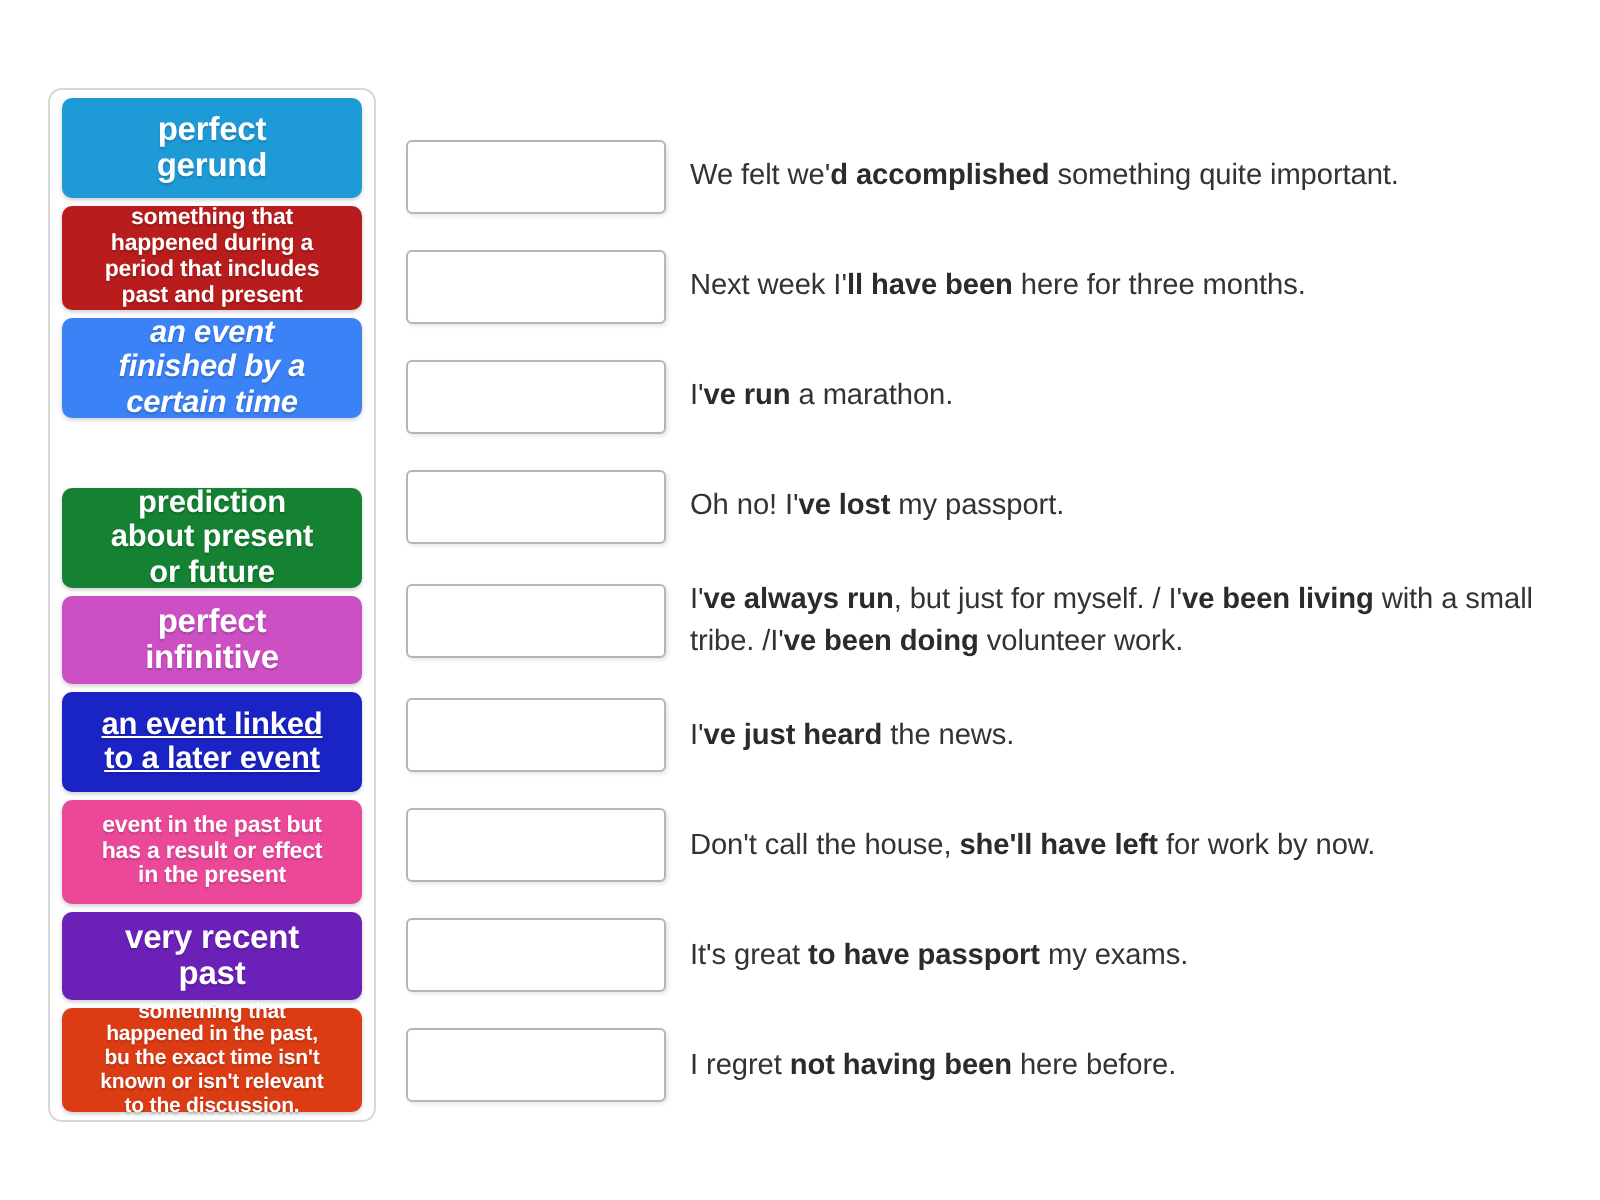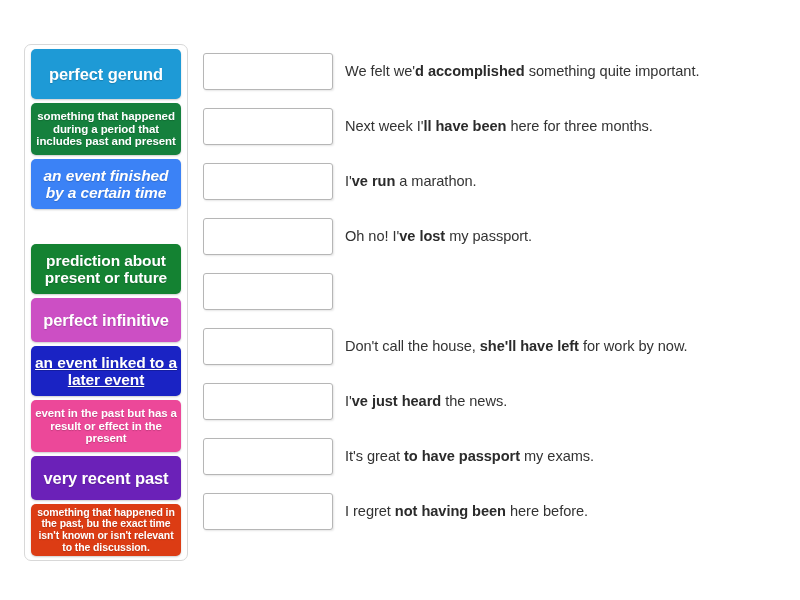--- a/index.html
+++ b/index.html
@@ -32,21 +32,21 @@
     width: 150px;
     margin: 0 auto 4px auto;
     border-radius: 5px;
     color: #ffffff;
     display: flex;
     align-items: center;
     justify-content: center;
     text-align: center;
     font-weight: bold;
     box-sizing: border-box;
-    padding: 3px 2px;
+    padding: 3px 18px;
     line-height: 1.12;
     letter-spacing: -0.1px;
     text-shadow: 0 1px 1px rgba(0,0,0,0.18);
     box-shadow: 0 1px 2px rgba(0,0,0,0.20);
     user-select: none;
     cursor: move;
   }
   .tile:last-child { margin-bottom: 0; }
 
   .tile.sz-lg   { font-size: 16.5px; }
@@ -55,21 +55,21 @@
   .tile.sz-xs   { font-size: 10.5px; }
 
   .tile.h-54 { height: 44px; }
   .tile.h-52 { height: 52px; }
   .tile.h-50 { height: 50px; }
 
   
   #rows {
     position: absolute;
     left: 203px;
-    top: 53px;
+    top: 70px;
     width: 570px;
   }
   .row {
     display: flex;
     align-items: center;
     margin-bottom: 18px;
   }
   .row:last-child { margin-bottom: 0; }
 
   .dropzone {
@@ -92,21 +92,21 @@
   }
   .sentence b { font-weight: bold; color: #2b2b2b; }
 </style>
 </head>
 <body>
 
 <div id="tile-tray">
     <div class="tile sz-lg h-50" style="background: rgb(30, 154, 214);">
       <span>perfect gerund</span>
     </div>
-    <div class="tile sz-sm h-52" style="background: #15803d;">
+    <div class="tile sz-sm h-52" style="background: #b91c1c;">
       <span>something that happened during a period that includes past and present</span>
     </div>
     <div class="tile sz-md h-50" style="background: #3b82f6; font-style: italic;">
       <span>an event finished by a certain time</span>
     </div>
     <div class="tile sz-md h-50" style="background: rgb(20, 130, 50); margin-top: 35px;">
       <span>prediction about present or future</span>
     </div>
     <div class="tile sz-lg h-54" style="background: rgb(204, 79, 196);">
       <span>perfect infinitive</span>
@@ -137,28 +137,29 @@
     <div class="row">
       <div class="dropzone"></div>
       <div class="sentence"><span>I'</span><b>ve run</b><span> a marathon.</span></div>
     </div>
     <div class="row">
       <div class="dropzone"></div>
       <div class="sentence"><span>Oh no! I'</span><b>ve lost</b><span> my passport.</span></div>
     </div>
     <div class="row">
       <div class="dropzone"></div>
+      <div class="sentence"><span>I'</span><b>ve always run</b><span>, but just for myself. / I'</span><b>ve been living</b><span> with a small tribe. /I'</span><b>ve been doing</b><span> volunteer work.</span></div>
+    </div>
+    <div class="row">
+      <div class="dropzone"></div>
+      <div class="sentence"><span>I'</span><b>ve just heard</b><span> the news.</span></div>
     </div>
     <div class="row">
       <div class="dropzone"></div>
       <div class="sentence"><span>Don't call the house, </span><b>she'll have left</b><span> for work by now.</span></div>
-    </div>
-    <div class="row">
-      <div class="dropzone"></div>
-      <div class="sentence"><span>I'</span><b>ve just heard</b><span> the news.</span></div>
     </div>
     <div class="row">
       <div class="dropzone"></div>
       <div class="sentence"><span>It's great </span><b>to have passport</b><span> my exams.</span></div>
     </div>
     <div class="row">
       <div class="dropzone"></div>
       <div class="sentence"><span>I regret </span><b>not having been</b><span> here before.</span></div>
     </div>
   </div>

